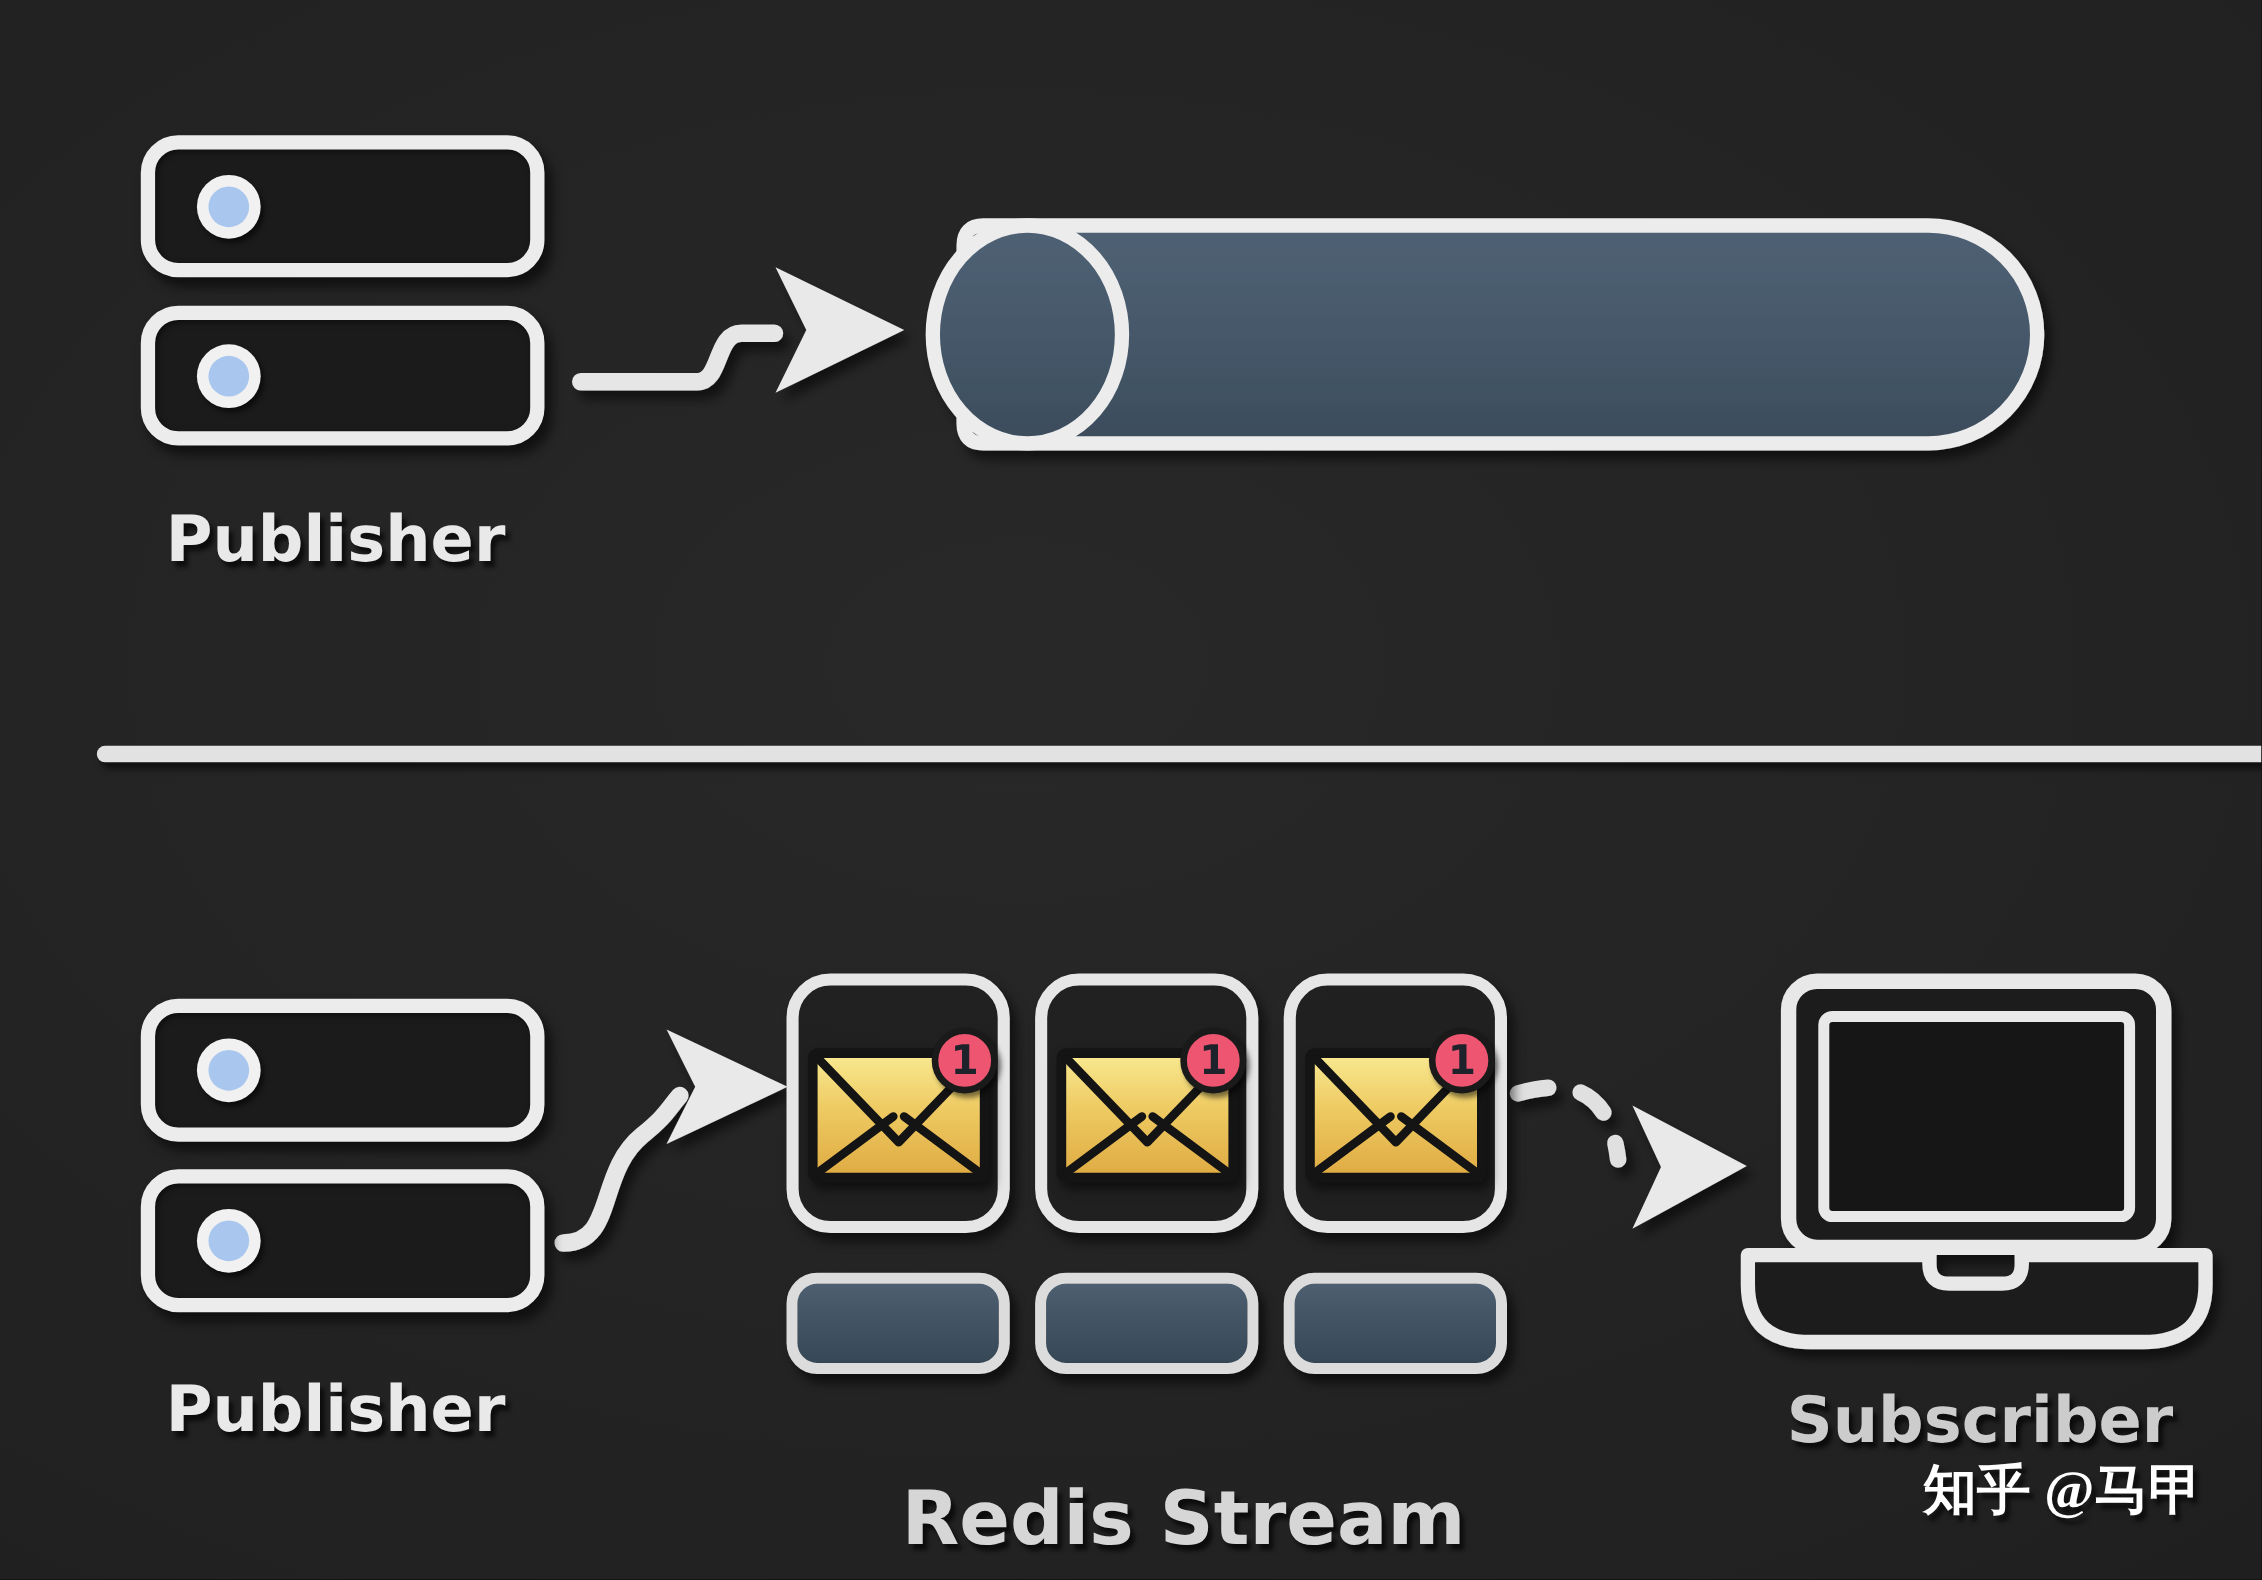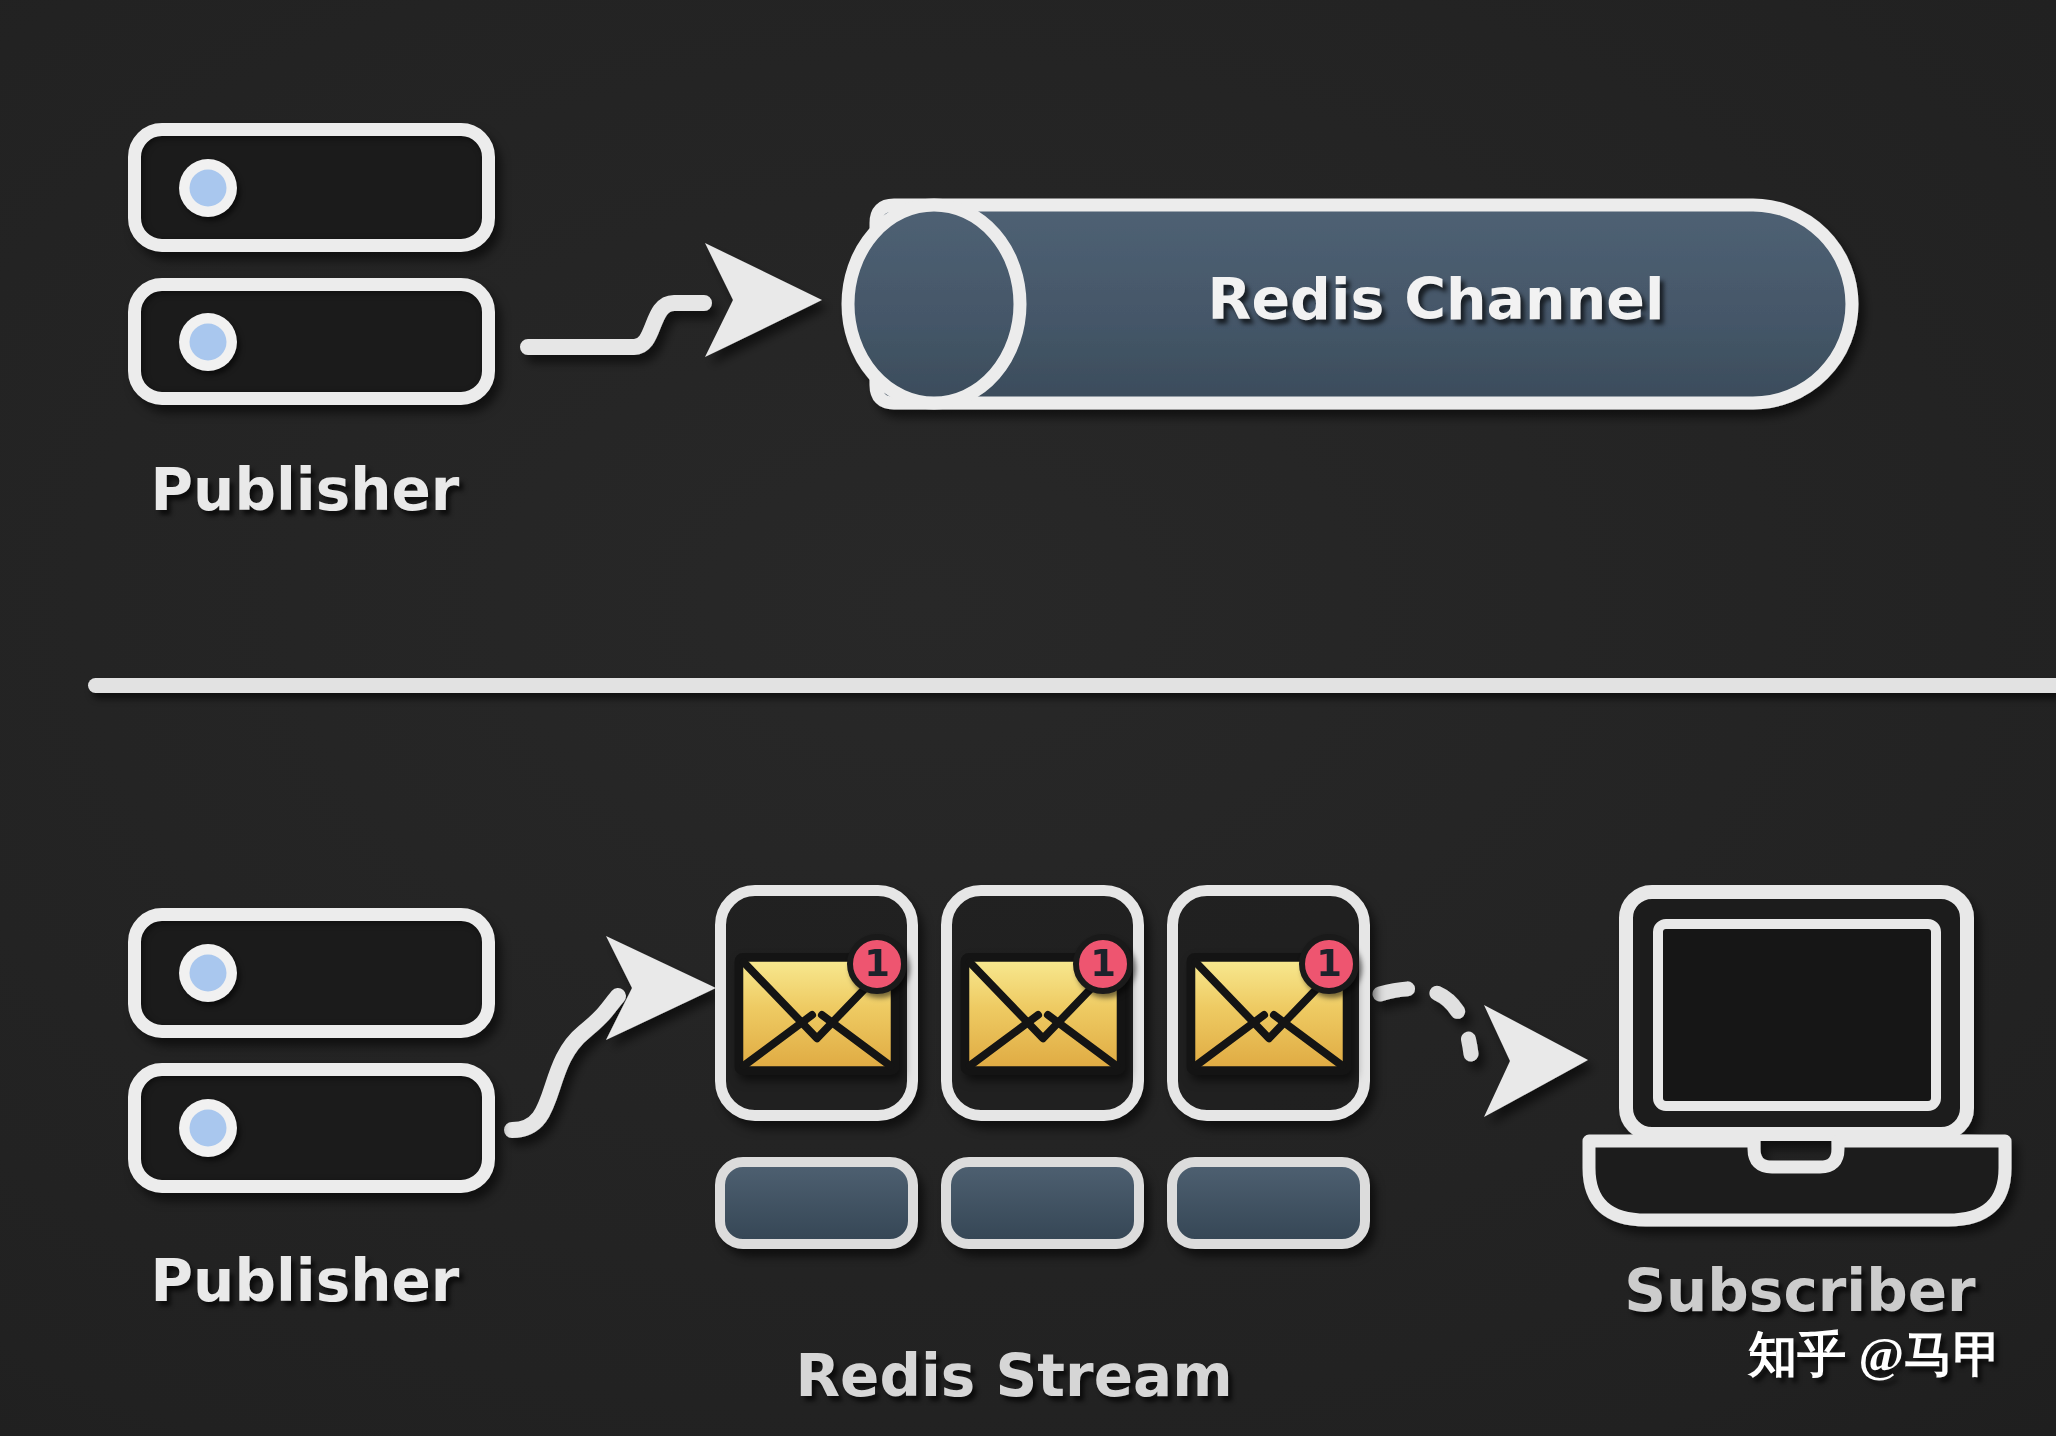--- a/index.html
+++ b/index.html
@@ -131,21 +131,20 @@
   </div>
   <div class="server" style="left:128px;top:278px;width:367px;height:127px;">
     <span class="led"></span>
     <span class="dots">
       <span class="dotrow r1"></span><span class="dotrow r2"></span>
     </span>
   </div>
 
   <div class="lbl" style="left:100px;top:456px;width:410px;font-size:58px;">Publisher</div>
 
-  <div class="lbl" style="left:1022px;top:266px;width:828px;font-size:57px;color:#f2f2f2;">Redis Channel</div>
 
   <div class="divider"></div>
 
   <div class="server" style="left:128px;top:908px;width:367px;height:130px;">
     <span class="led"></span>
     <span class="dots">
       <span class="dotrow r1"></span><span class="dotrow r2"></span>
     </span>
   </div>
   <div class="server" style="left:128px;top:1063px;width:367px;height:130px;">
@@ -173,19 +172,19 @@
     <svg class="env" viewBox="0 0 170 126">
         <use href="#envelope"></use>
       </svg>
     <div class="badge">1</div>
   </div>
 
   <div class="slot" style="left:715px;top:1157px;"></div>
   <div class="slot" style="left:941px;top:1157px;"></div>
   <div class="slot" style="left:1167px;top:1157px;"></div>
 
-  <div class="lbl" style="left:714px;top:1342px;width:600px;font-size:58px;color:#d6d6d6;">Redis Stream</div>
+  <div class="lbl" style="left:776px;top:1342px;width:600px;font-size:68px;color:#d6d6d6;">Redis Stream</div>
 
   <div class="lbl" style="left:1590px;top:1245px;width:420px;font-size:58px;color:#cccccc;margin-top:12px;">Subscriber</div>
 
   <div class="lbl" style="left:1560px;top:1322px;width:442px;font-size:49px;color:#ffffff;text-align:right;font-family:Liberation Serif, serif;">知乎 @马甲</div>
 
 </div>
 
 </body></html>

